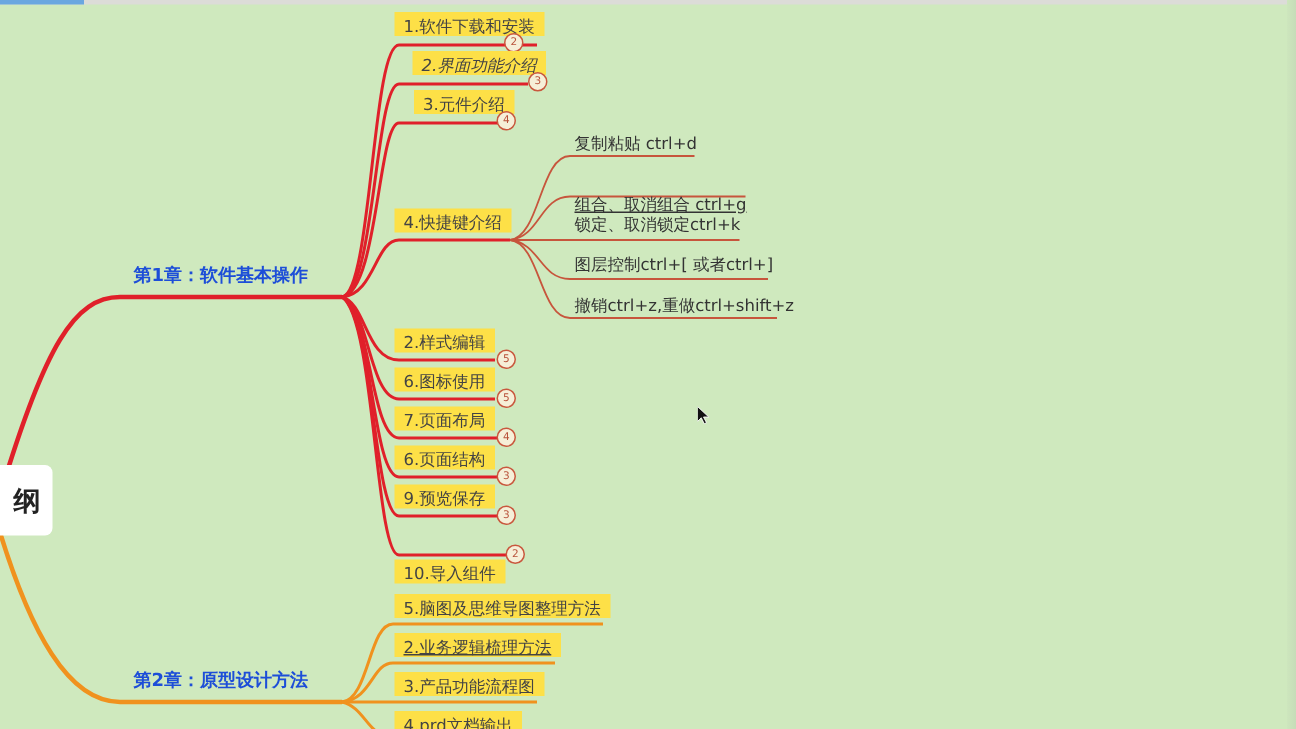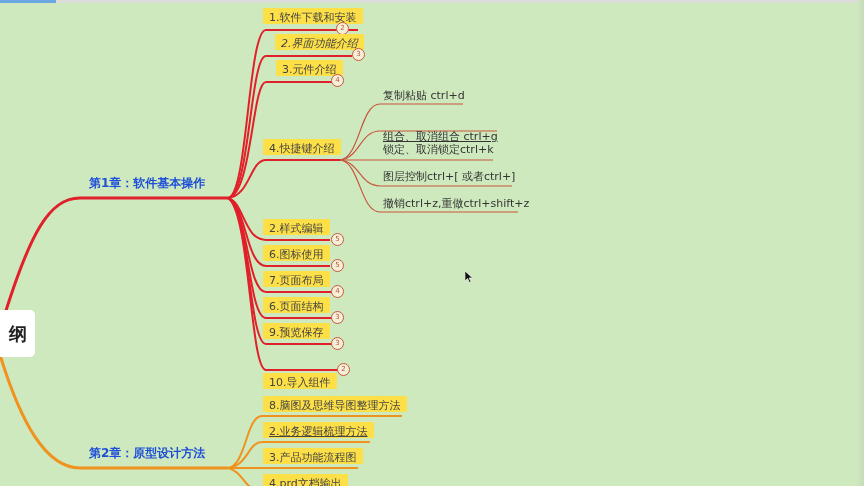--- a/index.html
+++ b/index.html
@@ -114,20 +114,20 @@
 <div class="badge" style="left:331px; top:311px;">3</div>
 
 <div class="node" style="left:263px; top:323px;">9.预览保存</div>
 <div class="badge" style="left:331px; top:337px;">3</div>
 
 <div class="node" style="left:263px; top:337px;margin-top:36px;">10.导入组件</div>
 <div class="badge" style="left:337px; top:363px;">2</div>
 
 <div class="chapter" style="left:89px; top:445px;">第2章：原型设计方法</div>
 
-<div class="node" style="left:263px; top:396px;">8.脑图及思维导图整理方法</div>
+<div class="node" style="left:263px; top:396px;">5.脑图及思维导图整理方法</div>
 <div class="node" style="left:263px; top:422px;text-decoration:underline;">2.业务逻辑梳理方法</div>
 <div class="node" style="left:263px; top:448px;">3.产品功能流程图</div>
 <div class="node" style="left:263px; top:474px;">4.prd文档输出</div>
 
 <svg class="cursor" width="8" height="12" viewBox="0 0 8 12" style="width:8px;height:12px;">
   <path d="M0,0 L0,10 L2.5,7.5 L4.5,11.5 L6,10.8 L4,7 L7.5,7 Z" fill="#111" stroke="#fff" stroke-width="0.6"></path>
 </svg>
 
 </body></html>

